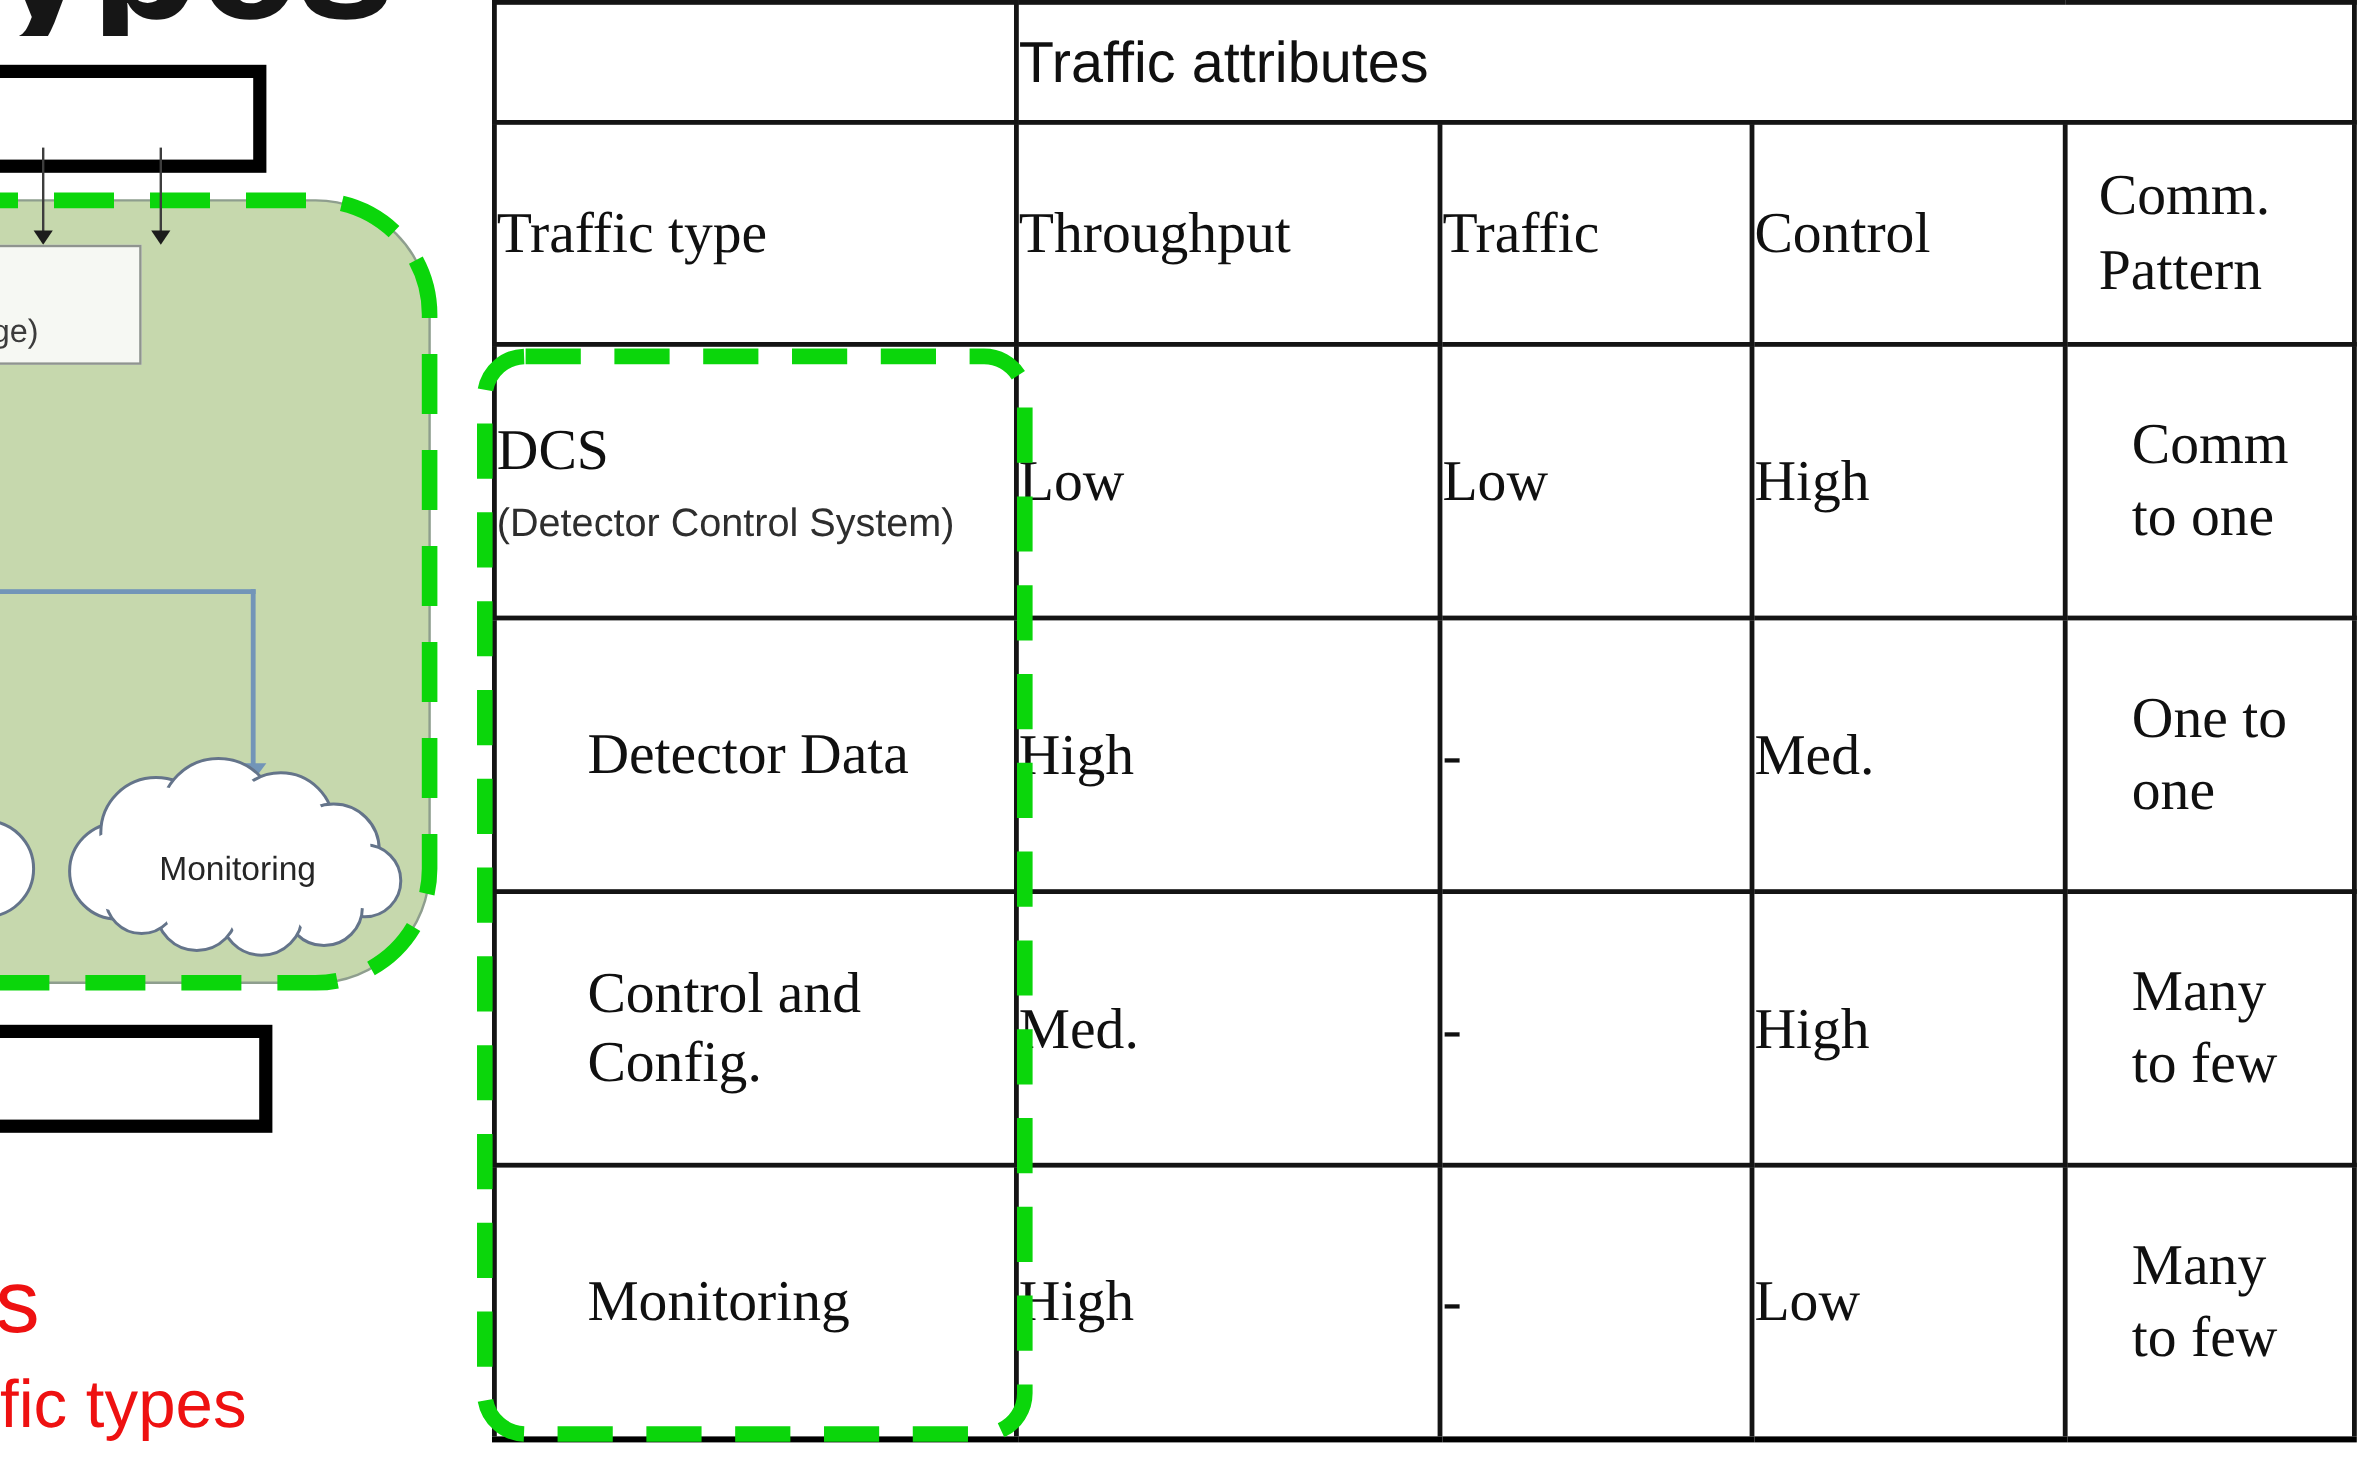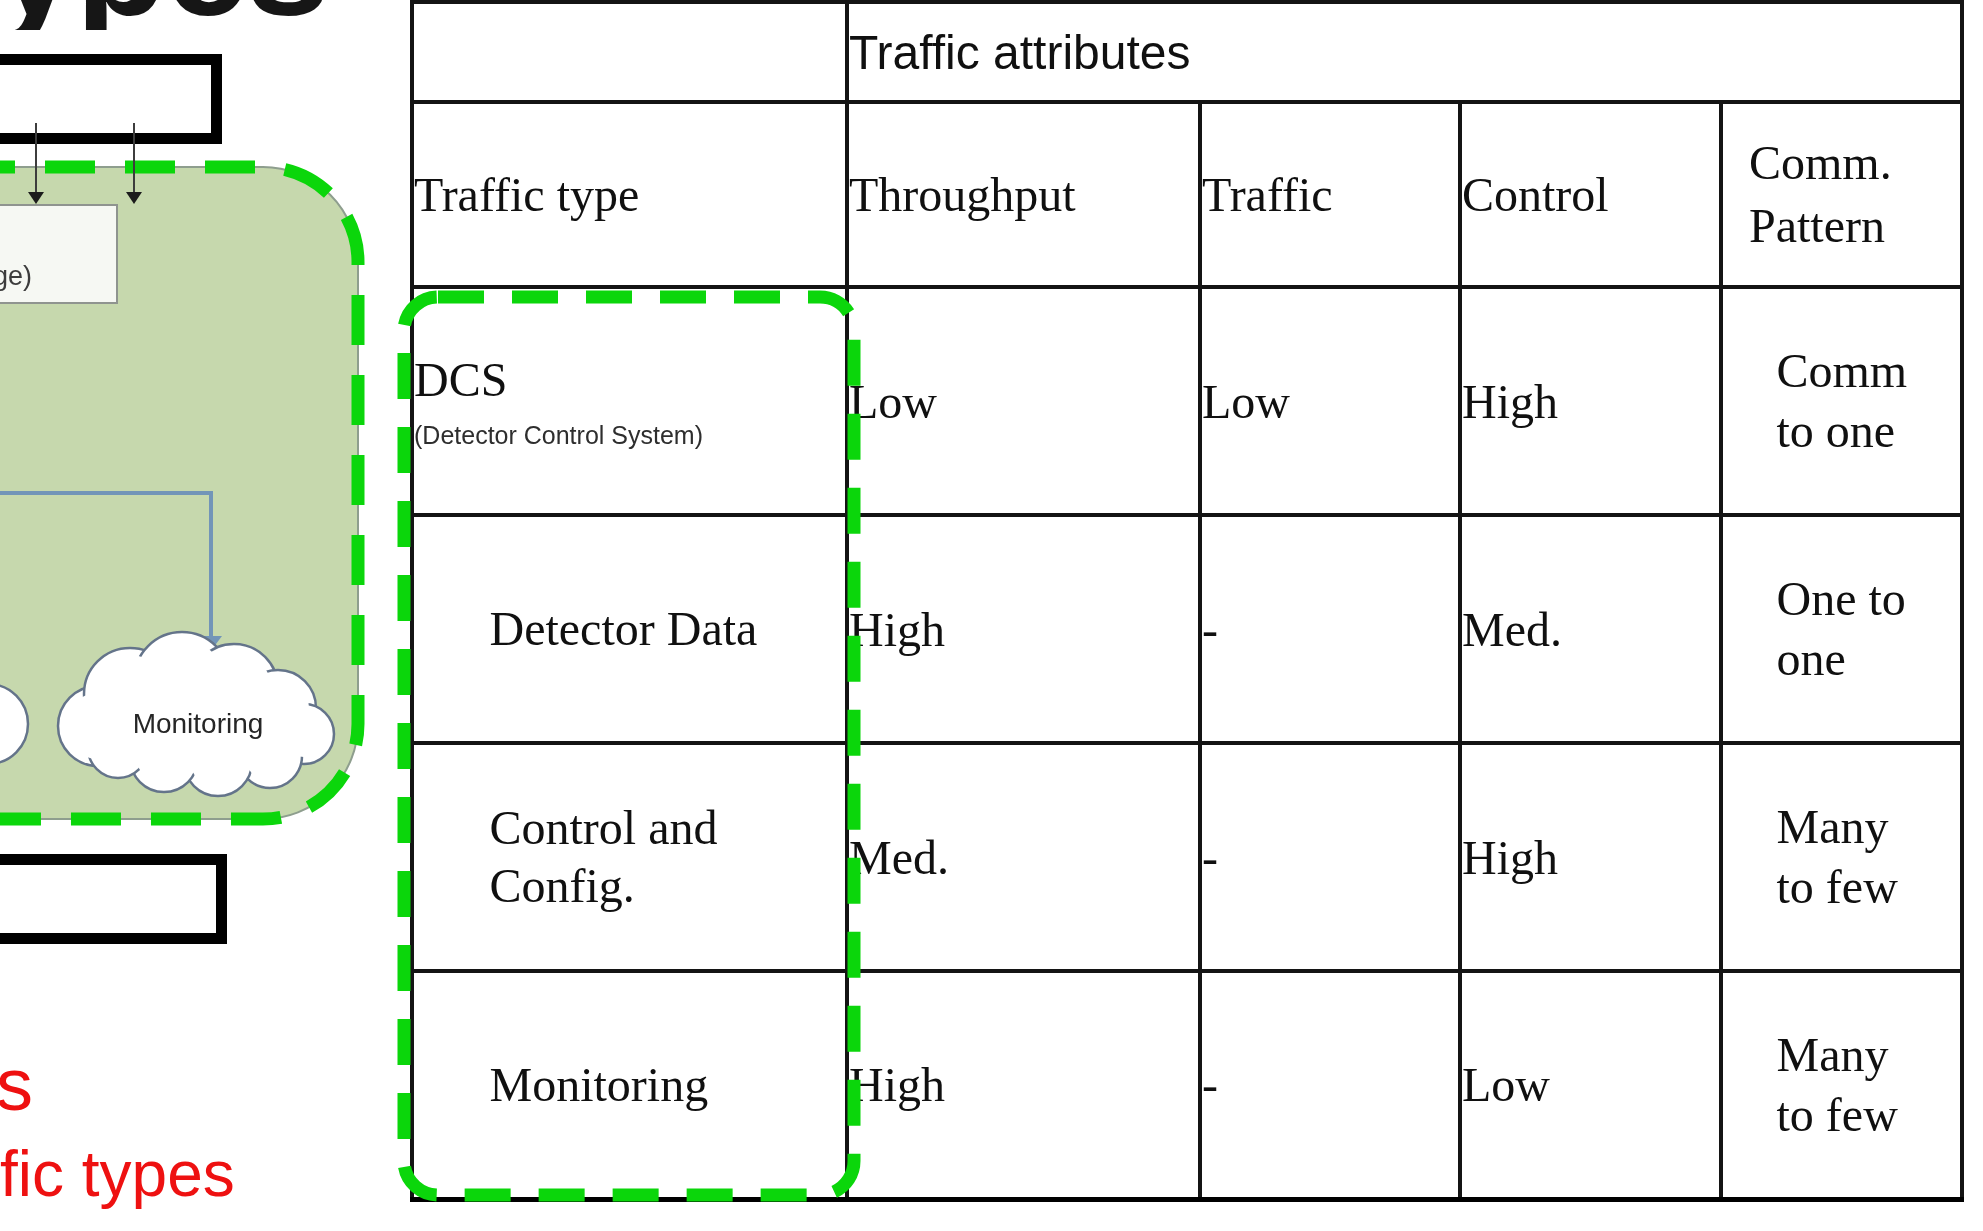--- a/index.html
+++ b/index.html
@@ -18,39 +18,39 @@
             border:2px solid #8f948f;}
   .note-box span{position:absolute;left:4px;bottom:10px;font-family:"Liberation Sans", sans-serif;
             font-size:27px;color:#3c3c3c;white-space:nowrap;}
   .blue-h{position:absolute;left:0;top:491px;width:213px;height:4px;background:#7295b8;}
   .blue-v{position:absolute;left:209px;top:491px;width:4px;height:147px;background:#7295b8;}
   .blue-head{position:absolute;left:198px;top:636px;width:0;height:0;border-left:12px solid transparent;
              border-right:12px solid transparent;border-top:16px solid #7295b8;}
   .red-note{position:absolute;font-family:"Liberation Sans", sans-serif;color:#ee1111;
             line-height:1;white-space:nowrap;}
   #red1{left:-4px;top:1048px;font-size:74px;}
-  #red2{left:0px;top:1142px;font-size:64px;}
+  #red2{left:0px;top:1142px;font-size:56px;}
 
   
   table.traffic{position:absolute;left:410px;top:0;border-collapse:collapse;table-layout:fixed;
                 width:1550px;}
   table.traffic td{border:4px solid #141414;vertical-align:middle;
                    font-size:48px;padding:0;}
   td.a1{border:none;}
   td.a2{border-top:none;border-left:10px solid #000;border-right:7px solid #000;
         border-bottom:9px solid #000;font-family:"Liberation Sans", sans-serif;
         font-size:48px;letter-spacing:0;}
   td.b1{border:10px solid #000;font-size:46px;}
   td.bh{font-size:46px;}
   td.edge-r{border-right:7px solid #000;}
   tr.last td{border-bottom:5px solid #000;}
   .wrapnarrow{max-width:130px;margin:0 auto;line-height:1.25;}
   .wrapmid{max-width:280px;margin:0 auto;line-height:1.2;}
   .wraphdr{max-width:185px;margin:0 auto;line-height:1.3;}
-  .row-note{font-family:"Liberation Sans", sans-serif;font-size:25px;color:#2e2e2e;margin-top:14px;white-space:nowrap;}
+  .row-note{font-family:"Liberation Sans", sans-serif;font-size:33px;color:#2e2e2e;margin-top:14px;white-space:nowrap;}
 
   svg{position:absolute;overflow:visible;}
 </style>
 </head>
 <body>
 
 <div id="screen">
 
   <div class="title-clip">
     <div class="title-inner">ypes</div>

